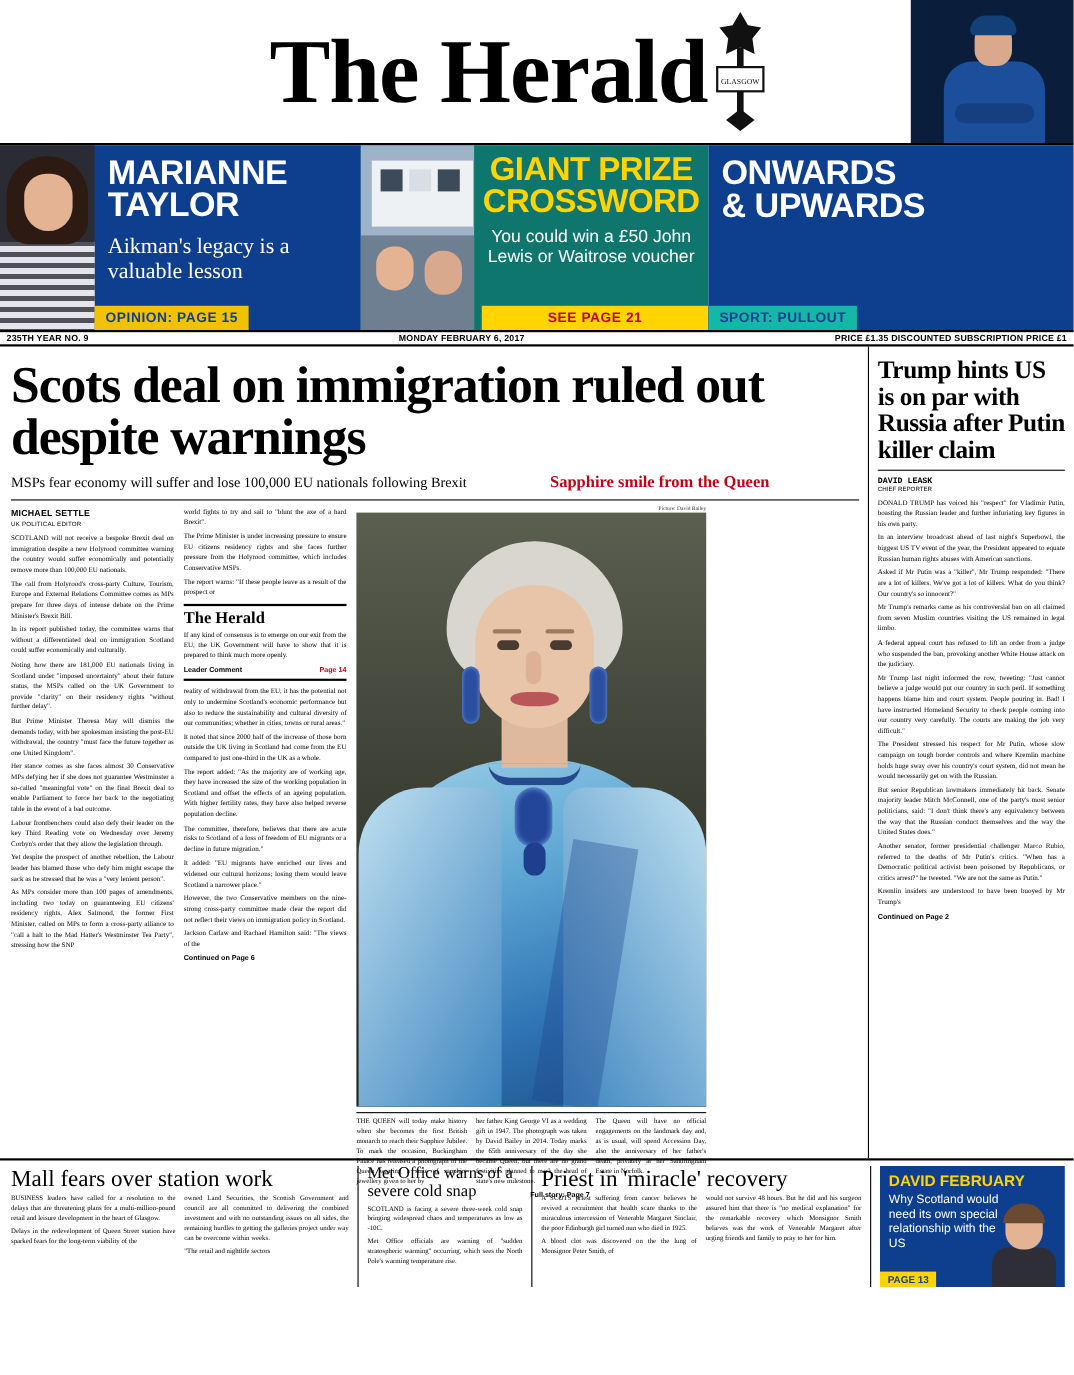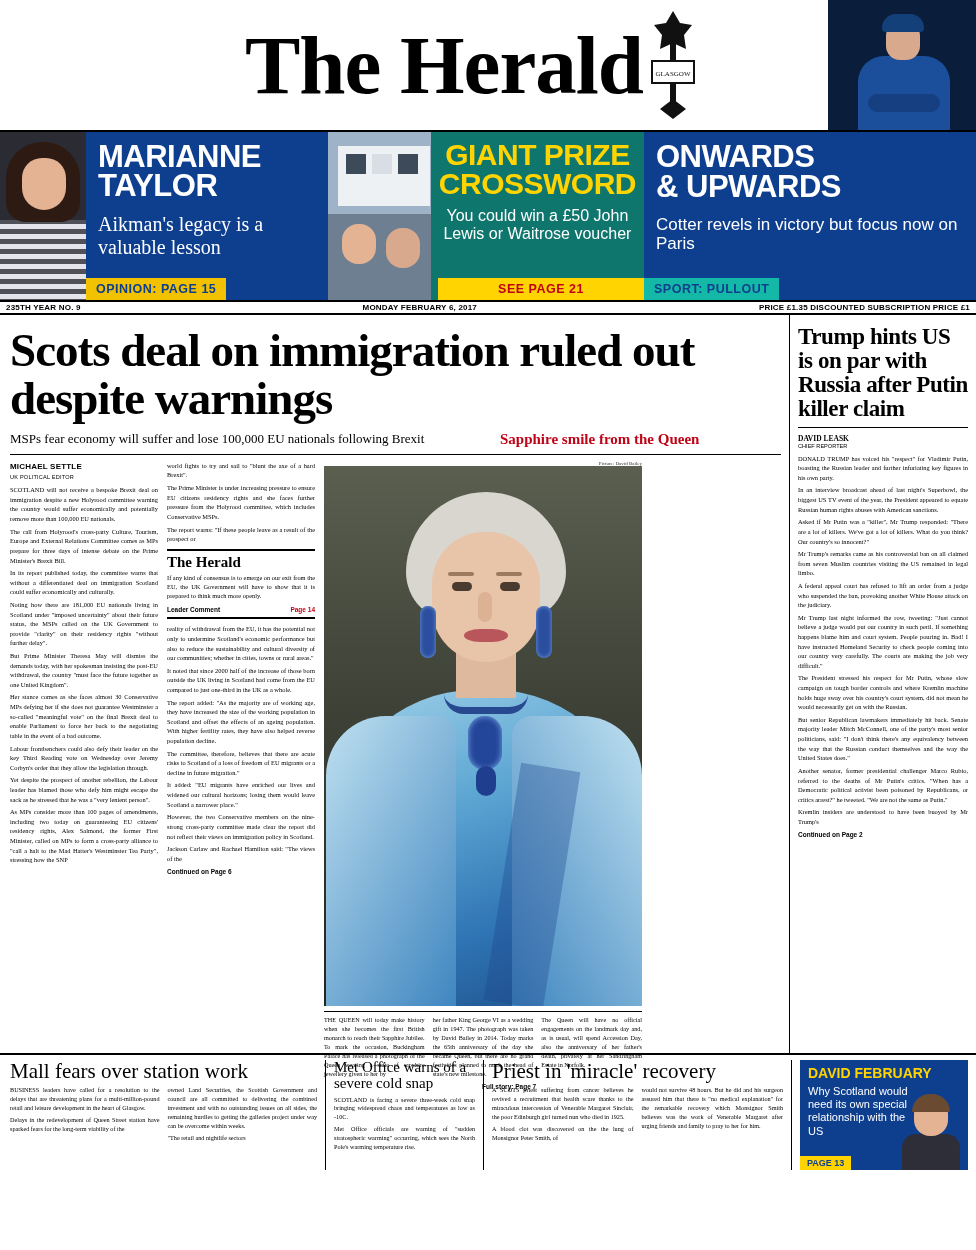--- a/index.html
+++ b/index.html
@@ -183,21 +183,21 @@
 
   .photo-caption-row { display: flex; gap: 8px; margin-top: 5px; border-top:1px solid #000; padding-top:4px;}
   .pcap { width: 150px; font-size: 6.2px; line-height: 1.45; text-align: justify; }
   .cont-line { font-family:"Liberation Sans",sans-serif; font-weight: bold; font-size: 6.5px; margin-top: 4px;}
 
   
   .rh {
     font-family: "Liberation Serif", serif; font-weight: bold;
     font-size: 23px; line-height: 1.04; letter-spacing: -.4px;
   }
-  .r-byline { font-family:Liberation Serif, serif; font-weight:bold; font-size:7.5px; margin-top:0;}
+  .r-byline { font-family:Liberation Mono, monospace; font-weight:bold; font-size:7.5px; margin-top:0;}
   .r-byline-sub { font-family:"Liberation Sans",sans-serif; font-size:5.6px; margin-bottom:5px;}
   .r-text { font-size: 6.4px; line-height: 1.5; text-align: justify; }
   .r-text p { margin: 0 0 3px 0; }
 
   
   .bottom {
     display: flex; border-top: 2px solid #000; padding-top: 5px; gap: 8px; padding-left:10px; padding-right:8px;
   }
   .b-col { }
   .b1 { width: 316px; border-right:1px solid #000; padding-right:8px;}
@@ -280,21 +280,20 @@
         <div class="gp1">GIANT PRIZE</div>
         <div class="gp1">CROSSWORD</div>
         <div class="gp2">You could win a £50 John Lewis or Waitrose voucher</div>
       </div>
       <div class="promo-tag">SEE PAGE 21</div>
     </div>
 
     <div class="promo promo-3">
       <div class="ou1">ONWARDS</div>
       <div class="ou1">&amp; UPWARDS</div>
-      <div class="ou2">Cotter revels in victory but focus now on Paris</div>
       <div class="promo-tag">SPORT: PULLOUT</div>
     </div>
   </div>
 
   <div class="dateline">
     <span>235TH YEAR NO. 9</span>
     <span class="mid">MONDAY FEBRUARY 6, 2017</span>
     <span>PRICE £1.35 DISCOUNTED SUBSCRIPTION PRICE £1</span>
   </div>
 

